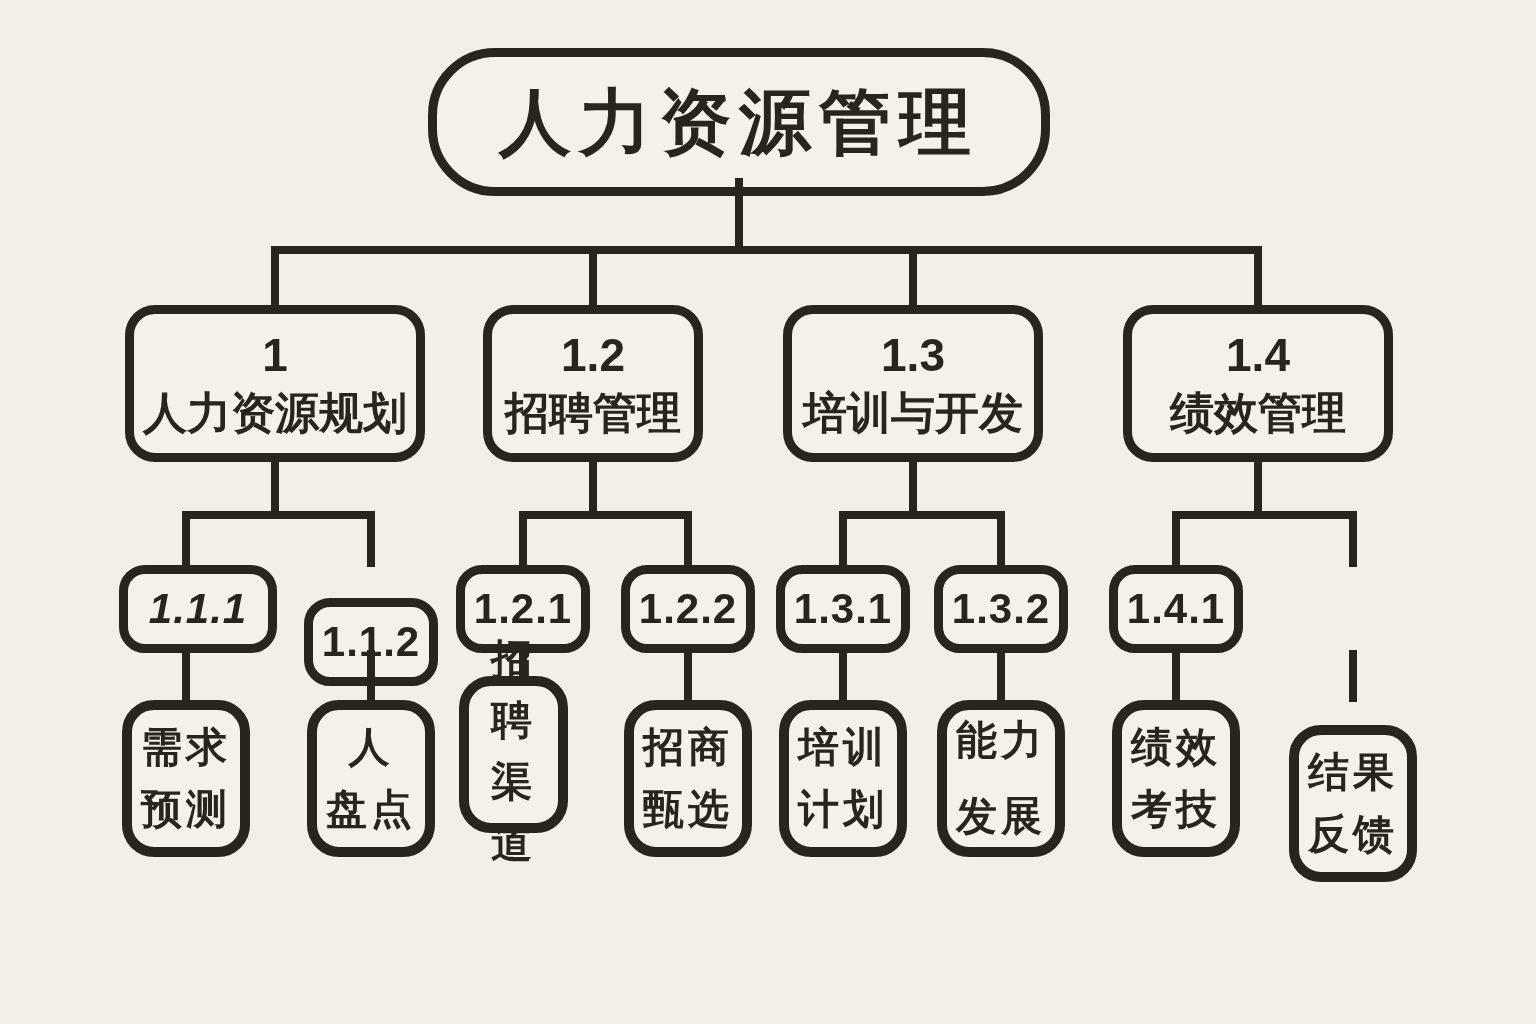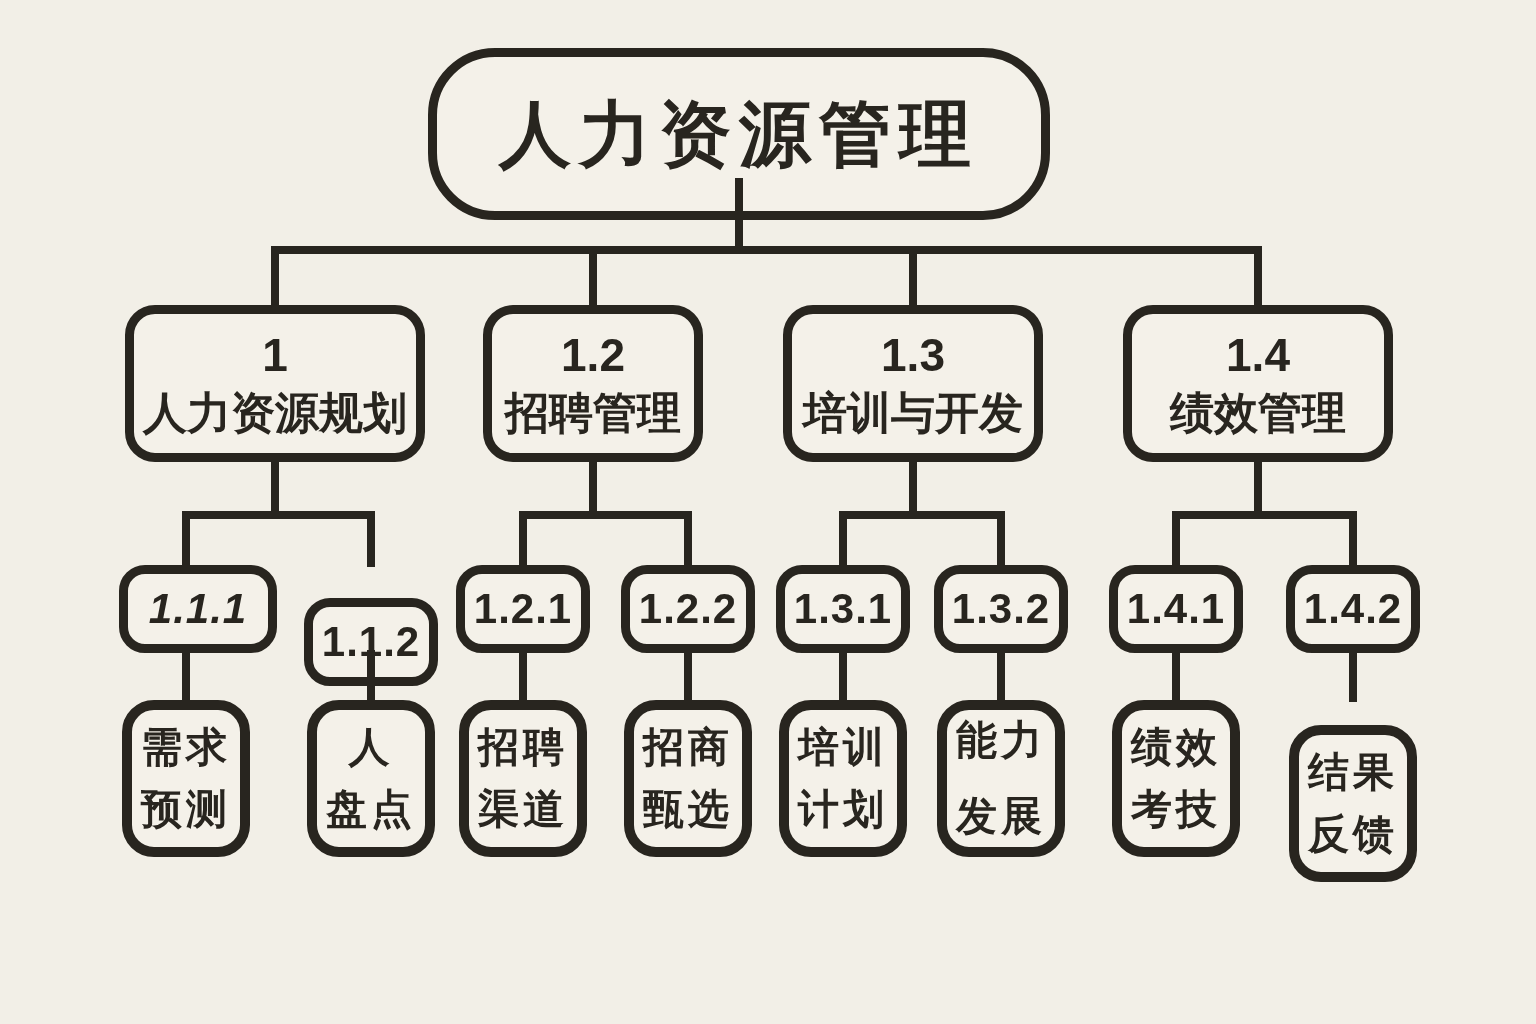--- a/index.html
+++ b/index.html
@@ -28,21 +28,21 @@
   .branch-label{font-size:44px;}
   .sub-box{border-radius:26px;font-size:42px;letter-spacing:1px;}
   .leaf-box{border-radius:32px;border-width:10px;font-size:41px;letter-spacing:4px;line-height:1.5;}
   .line{position:absolute;background:var(--ink);}
 </style>
 </head>
 <body>
 
 <div id="canvas">
 
-  <div class="box root-box" style="left:428px;top:48px;width:622px;height:172px;">
+  <div class="box root-box" style="left:428px;top:48px;width:622px;height:148px;">
     <div>人力资源管理</div>
   </div>
 
   <div class="line" style="left:735px;top:178px;width:8px;height:72px;"></div>
   <div class="line" style="left:271px;top:246px;width:991px;height:8px;"></div>
   <div class="line" style="left:271px;top:250px;width:8px;height:57px;"></div>
   <div class="line" style="left:589px;top:250px;width:8px;height:57px;"></div>
   <div class="line" style="left:909px;top:250px;width:8px;height:57px;"></div>
   <div class="line" style="left:1254px;top:250px;width:8px;height:57px;"></div>
 
@@ -97,42 +97,39 @@
   </div>
   <div class="box sub-box" style="left:776px;top:565px;width:134px;height:88px;">
     <div>1.3.1</div>
   </div>
   <div class="box sub-box" style="left:934px;top:565px;width:134px;height:88px;">
     <div>1.3.2</div>
   </div>
   <div class="box sub-box" style="left:1109px;top:565px;width:134px;height:88px;">
     <div>1.4.1</div>
   </div>
-  <div class="box sub-box" style="left:1286px;top:565px;width:134px;height:88px;">
-    <div>1.4.2</div>
-  </div>
 
   <div class="line" style="left:182px;top:650px;width:8px;height:52px;"></div>
   <div class="line" style="left:367px;top:650px;width:8px;height:52px;"></div>
   <div class="line" style="left:519px;top:650px;width:8px;height:52px;"></div>
   <div class="line" style="left:684px;top:650px;width:8px;height:52px;"></div>
   <div class="line" style="left:839px;top:650px;width:8px;height:52px;"></div>
   <div class="line" style="left:997px;top:650px;width:8px;height:52px;"></div>
   <div class="line" style="left:1172px;top:650px;width:8px;height:52px;"></div>
   <div class="line" style="left:1349px;top:650px;width:8px;height:52px;"></div>
 
   <div class="box leaf-box" style="left:122px;top:700px;width:128px;height:157px;">
     <div>需求</div>
     <div>预测</div>
   </div>
   <div class="box leaf-box" style="left:307px;top:700px;width:128px;height:157px;">
     <div>人</div>
     <div>盘点</div>
   </div>
-  <div class="box leaf-box" style="left:459px;top:700px;width:128px;height:157px;">
+  <div class="box leaf-box" style="left:459px;top:676px;width:109px;height:157px;font-family:Liberation Mono, monospace;">
     <div>招聘</div>
     <div>渠道</div>
   </div>
   <div class="box leaf-box" style="left:624px;top:700px;width:128px;height:157px;">
     <div>招商</div>
     <div>甄选</div>
   </div>
   <div class="box leaf-box" style="left:779px;top:700px;width:128px;height:157px;">
     <div>培训</div>
     <div>计划</div>

